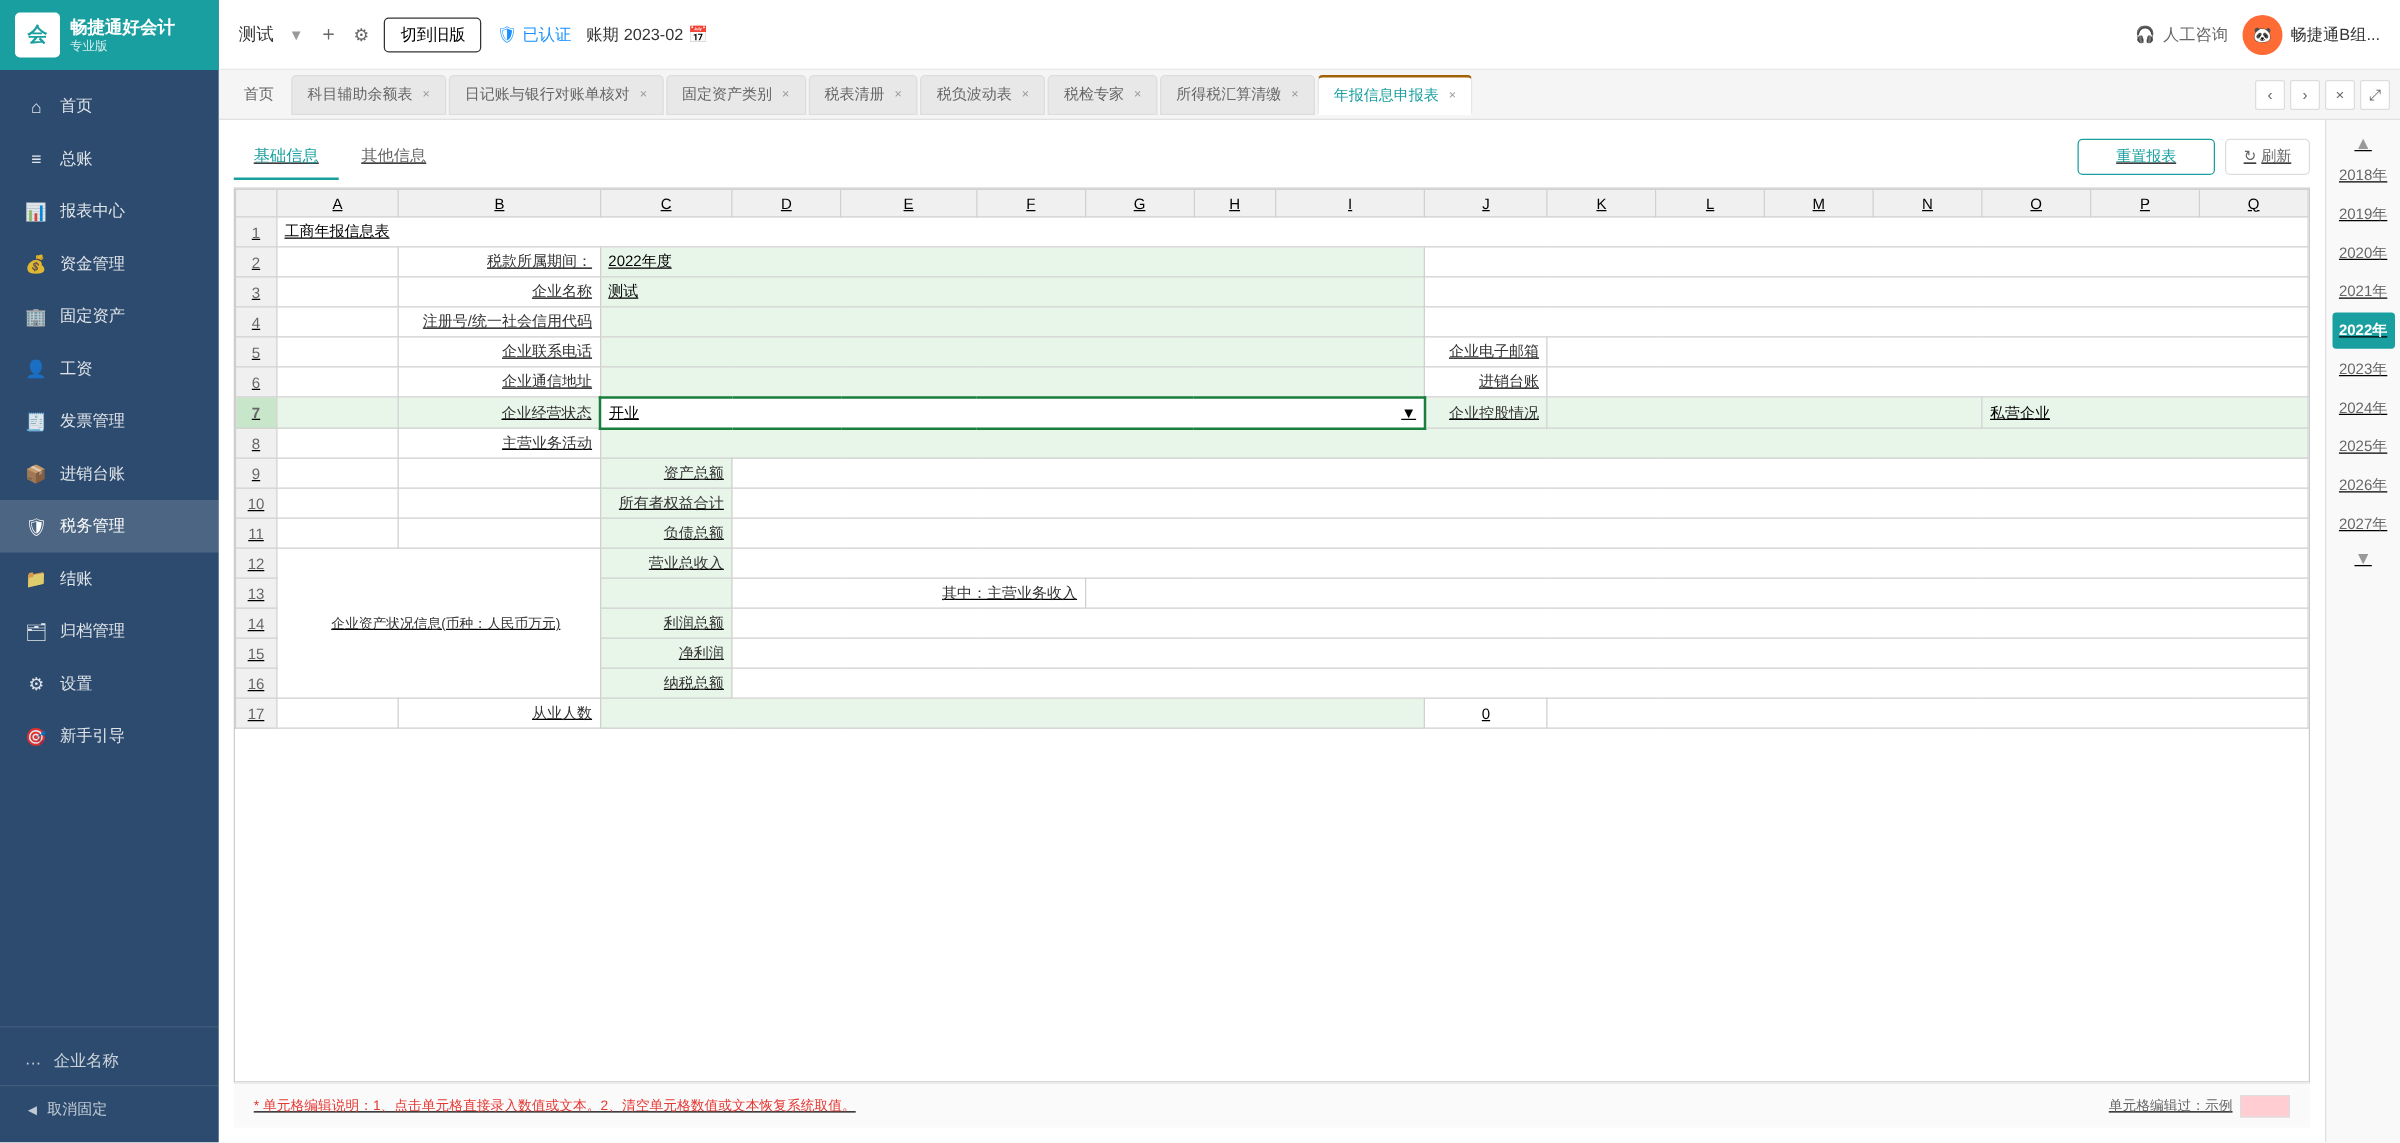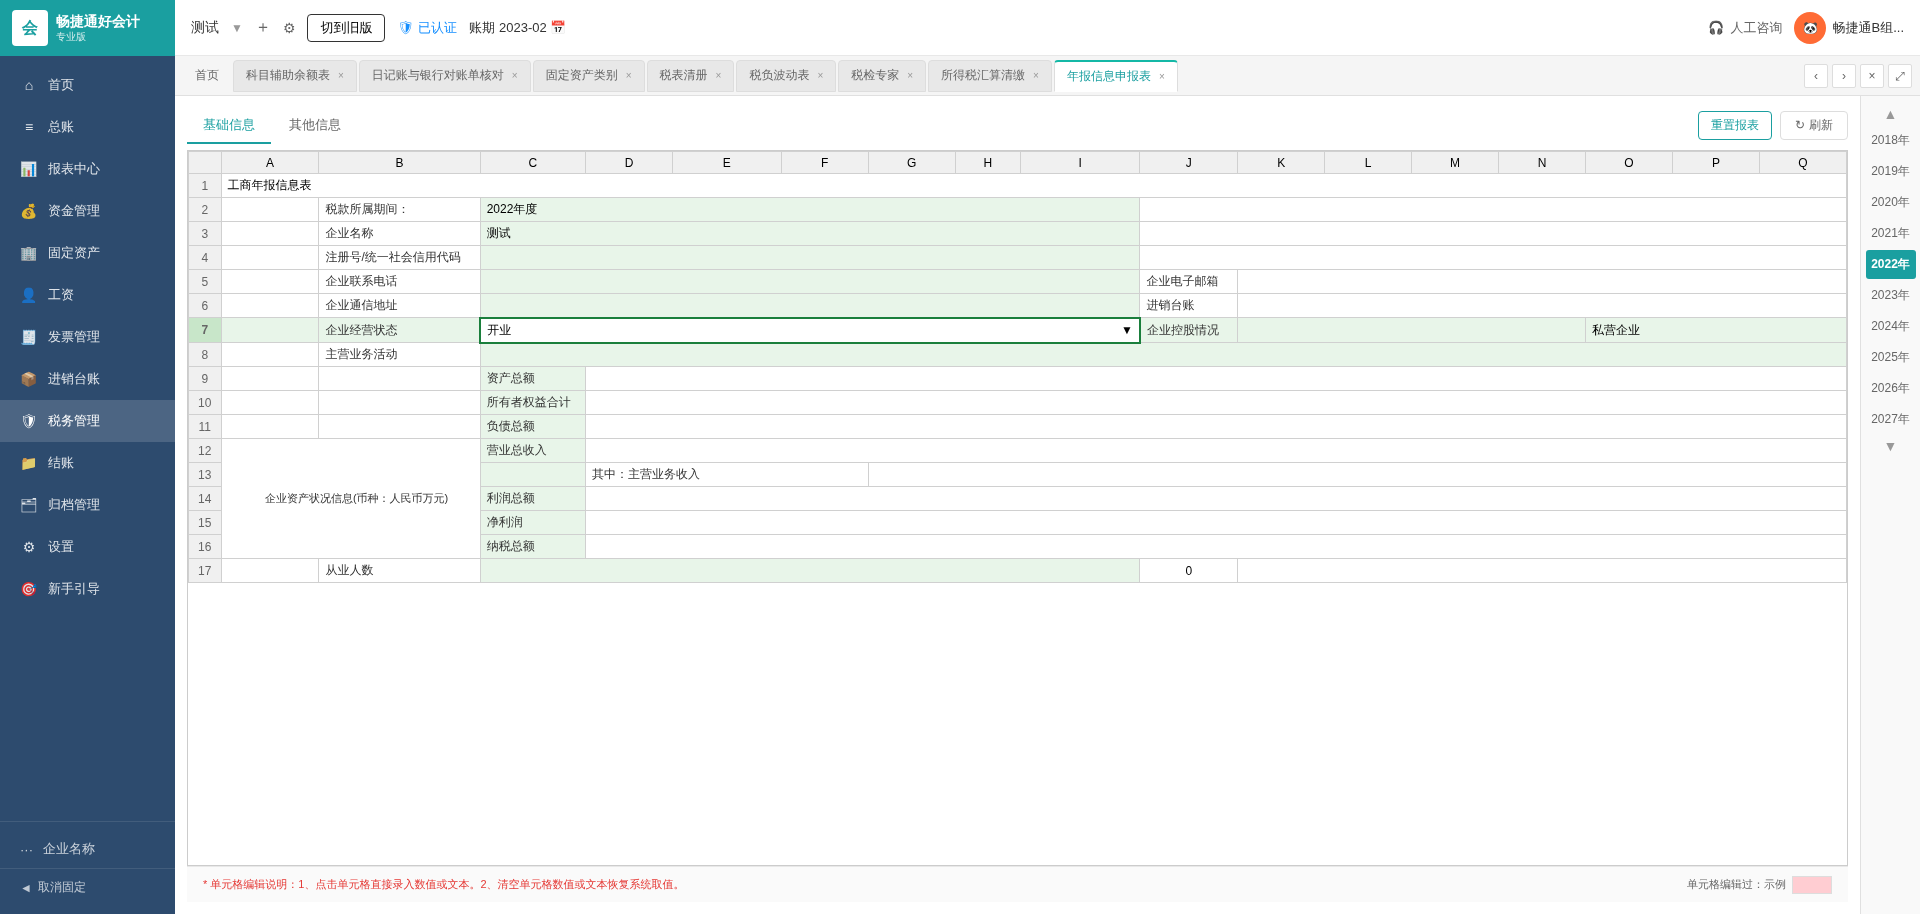--- a/index.html
+++ b/index.html
@@ -43,47 +43,47 @@
     
     .tabs-bar { height: 40px; background: #f5f5f5; display: flex; align-items: center; padding: 0 8px; gap: 2px; border-bottom: 1px solid #e0e0e0; flex-shrink: 0; overflow: hidden; }
     .tab-item { height: 32px; padding: 0 12px; display: flex; align-items: center; gap: 6px; font-size: 12px; border-radius: 4px 4px 0 0; cursor: pointer; white-space: nowrap; color: #666; background: #e8e8e8; border: 1px solid #ddd; }
     .tab-item.active { background: white; color: #1a9fa0; border-bottom-color: white; font-weight: 500; }
     .tab-close { font-size: 10px; color: #999; cursor: pointer; margin-left: 2px; }
     .tab-home { background: transparent; border: none; color: #666; }
     .tabs-nav { display: flex; align-items: center; gap: 4px; margin-left: auto; }
     .tabs-nav-btn { width: 24px; height: 24px; display: flex; align-items: center; justify-content: center; cursor: pointer; color: #666; border: 1px solid #ddd; border-radius: 2px; background: white; font-size: 12px; }
 
     
-    .content-area { flex: 1; display: flex; overflow: hidden; background: white; }
+    .content-area { flex: 1; display: flex; overflow: hidden; background: white; text-decoration: underline; }
 
     
     .spreadsheet-wrapper { flex: 1; display: flex; flex-direction: column; overflow: hidden; padding: 12px; }
 
     
     .sub-tabs { display: flex; align-items: center; gap: 2px; margin-bottom: 12px; border-bottom: 2px solid #e8e8e8; }
     .sub-tab { padding: 8px 16px; font-size: 13px; cursor: pointer; color: #666; border-bottom: 2px solid transparent; margin-bottom: -2px; }
     .sub-tab.active { color: #1a9fa0; border-bottom-color: #1a9fa0; font-weight: 500; }
 
     
     .action-bar { display: flex; justify-content: flex-end; gap: 8px; margin-bottom: 12px; }
-    .btn-reset { border: 1px solid #1a9fa0; color: #1a9fa0; background: white; padding: 5px 12px; border-radius: 4px; cursor: pointer; font-size: 12px; }
+    .btn-reset { border: 1px solid #1a9fa0; color: #1a9fa0; background: white; padding: 5px 30px; border-radius: 4px; cursor: pointer; font-size: 12px; }
     .btn-refresh { color: #666; background: white; border: 1px solid #ddd; padding: 5px 14px; border-radius: 4px; cursor: pointer; font-size: 12px; display: flex; align-items: center; gap: 4px; }
 
     
     .spreadsheet { flex: 1; overflow: auto; border: 1px solid #ccc; }
     .spreadsheet table { border-collapse: collapse; width: 100%; min-width: 1200px; }
     .spreadsheet th, .spreadsheet td { border: 1px solid #d0d0d0; padding: 3px 6px; font-size: 12px; white-space: nowrap; }
     .header-row th { background: #f0f0f0; text-align: center; font-weight: normal; height: 22px; }
     .row-num { background: #f0f0f0; text-align: center; width: 30px; font-size: 11px; color: #666; }
     .col-header { background: #f0f0f0; }
     .col-c { background: #e8f5e9; }
     .col-c-header { background: #c8e6c9; }
     .selected-cell { border: 2px solid #1a7f3c !important; background: white; }
     .cell-center { text-align: center; }
-    .label-cell { text-align: left; color: #333; }
+    .label-cell { text-align: right; color: #333; }
     .dropdown-cell { display: flex; align-items: center; justify-content: space-between; width: 100%; }
 
     
     .year-sidebar { width: 60px; background: #f9f9f9; border-left: 1px solid #e0e0e0; display: flex; flex-direction: column; align-items: center; padding: 8px 0; gap: 2px; overflow-y: auto; flex-shrink: 0; }
     .year-item { width: 50px; padding: 6px 4px; text-align: center; font-size: 12px; cursor: pointer; color: #666; border-radius: 3px; }
     .year-item.active { background: #1a9fa0; color: white; font-weight: bold; }
     .year-nav-btn { width: 30px; height: 20px; display: flex; align-items: center; justify-content: center; cursor: pointer; color: #999; font-size: 14px; }
 
     
     .status-bar { height: 36px; background: #fafafa; border-top: 1px solid #e8e8e8; display: flex; align-items: center; padding: 0 16px; gap: 8px; flex-shrink: 0; }
@@ -233,21 +233,21 @@
         <span class="tab-close">×</span>
       </div>
       <div class="tab-item">
         <span>税检专家</span>
         <span class="tab-close">×</span>
       </div>
       <div class="tab-item">
         <span>所得税汇算清缴</span>
         <span class="tab-close">×</span>
       </div>
-      <div class="tab-item active" style="background:white; color:#1a9fa0; border-top:2px solid #14b8a6;">
+      <div class="tab-item active" style="background:white; color:#1a9fa0; border-top:2px solid #a16207;">
         <span>年报信息申报表</span>
         <span class="tab-close">×</span>
       </div>
       <div class="tabs-nav">
         <div class="tabs-nav-btn">‹</div>
         <div class="tabs-nav-btn">›</div>
         <div class="tabs-nav-btn">×</div>
         <div class="tabs-nav-btn">⤢</div>
       </div>
     </div>

